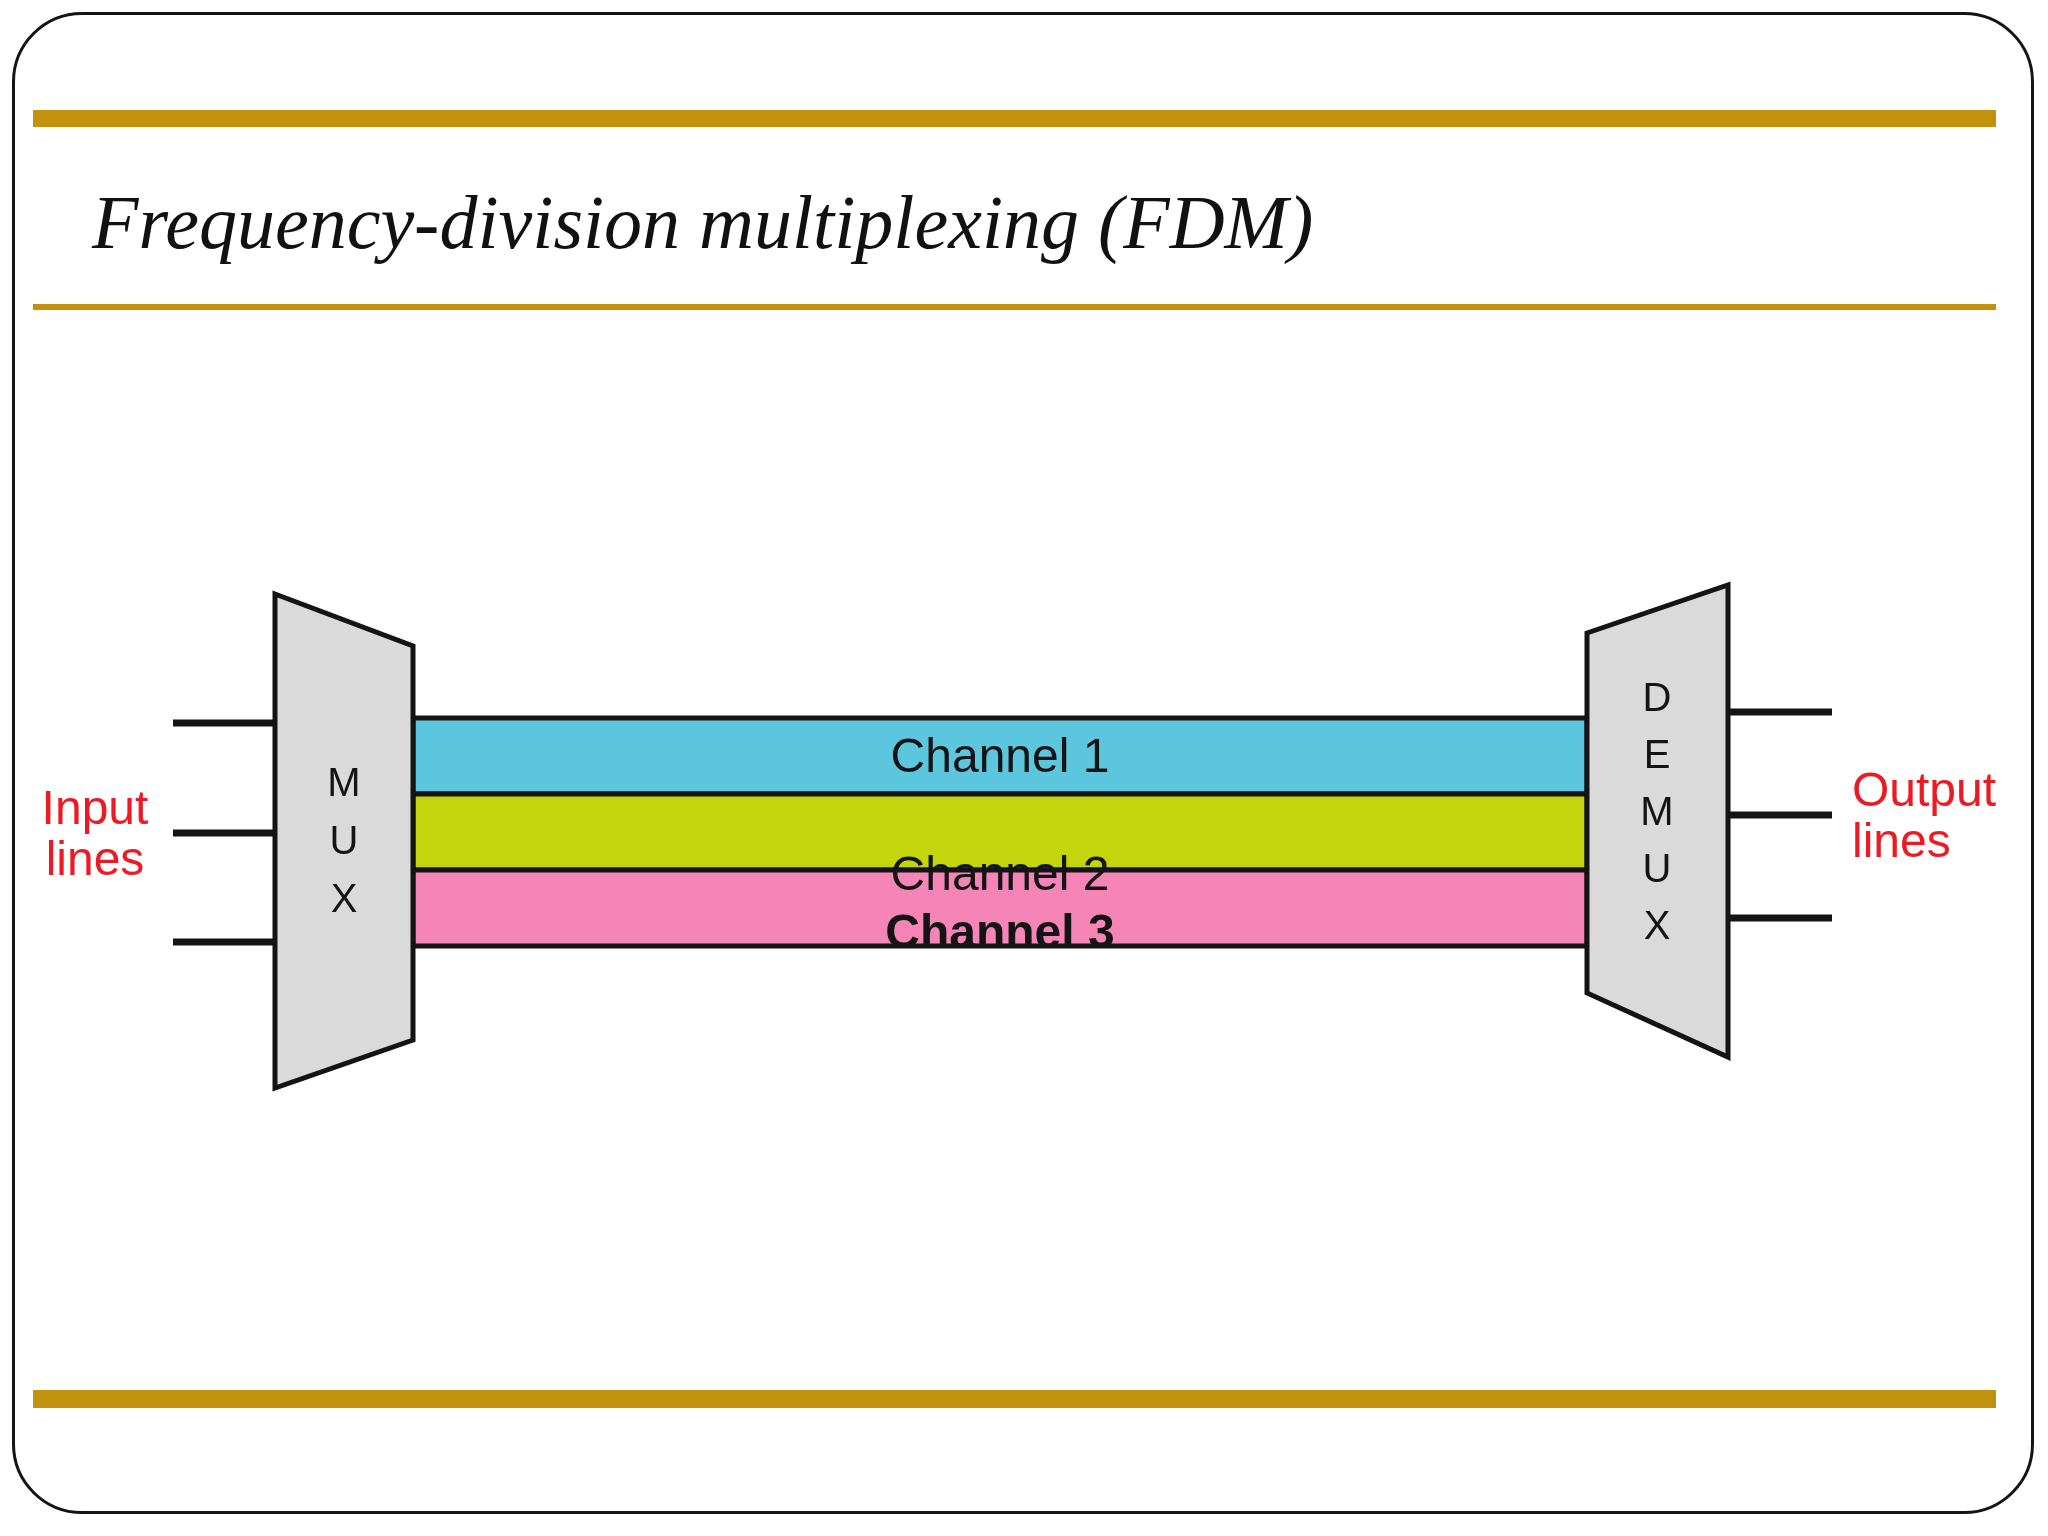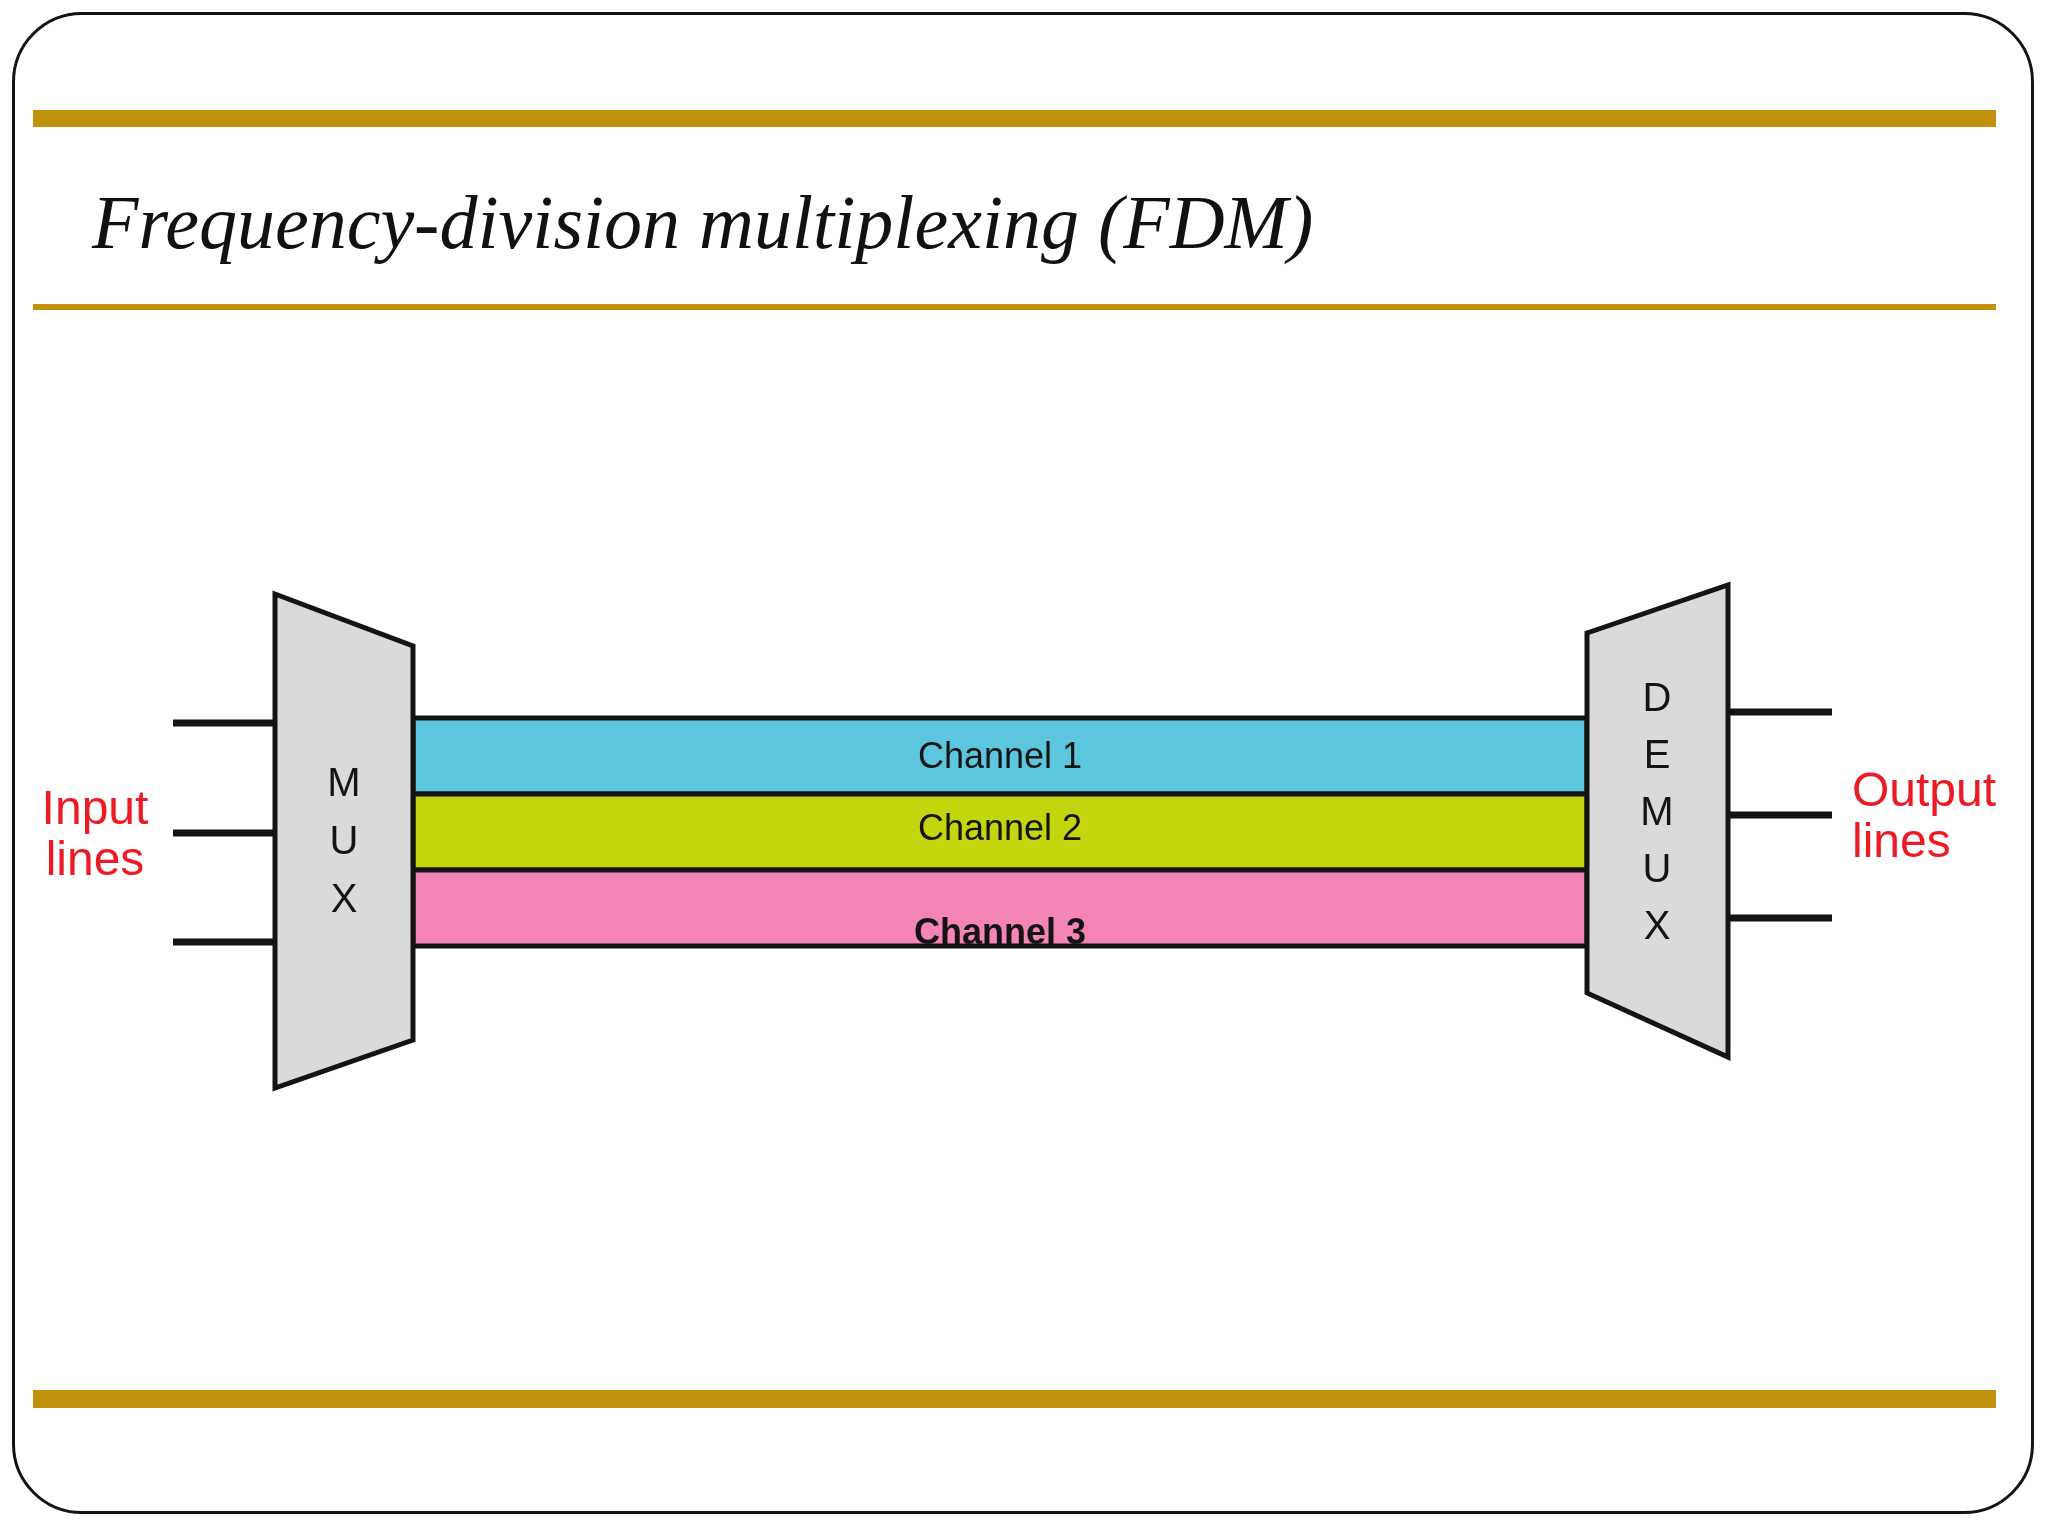--- a/index.html
+++ b/index.html
@@ -21,23 +21,23 @@
     font-family:"Liberation Serif","DejaVu Serif",serif;
     font-style:italic;font-size:76px;line-height:1;color:#111111;white-space:nowrap;margin-top:6px;
   }
   .diagram-svg{left:0;top:0;width:2048px;height:1536px;}
   .mux-letters{left:284px;top:753px;width:120px;text-align:center;
     font-size:40px;line-height:58px;color:#141414;}
   .demux-letters{left:1597px;top:669px;width:120px;text-align:center;
     font-size:40px;line-height:57px;color:#141414;}
   .mux-letters span,.demux-letters span{display:block;}
   .channel-label{left:413px;width:1174px;text-align:center;
-    font-size:36px;line-height:44px;color:#141414;}
+    font-size:48px;line-height:44px;color:#141414;}
   .channel-label-1{top:734px;}
-  .channel-label-2{top:806px;}
+  .channel-label-2{top:852px;}
   .channel-label-3{top:910px;font-weight:bold;}
   .io-label{color:#EC1B23;font-size:48px;line-height:51px;}
   .input-label{left:15px;top:782px;width:160px;text-align:center;}
   .output-label{left:1852px;top:764px;width:210px;text-align:left;}
 </style>
 </head>
 <body>
 
 <div class="abs slide-frame"></div>
 

